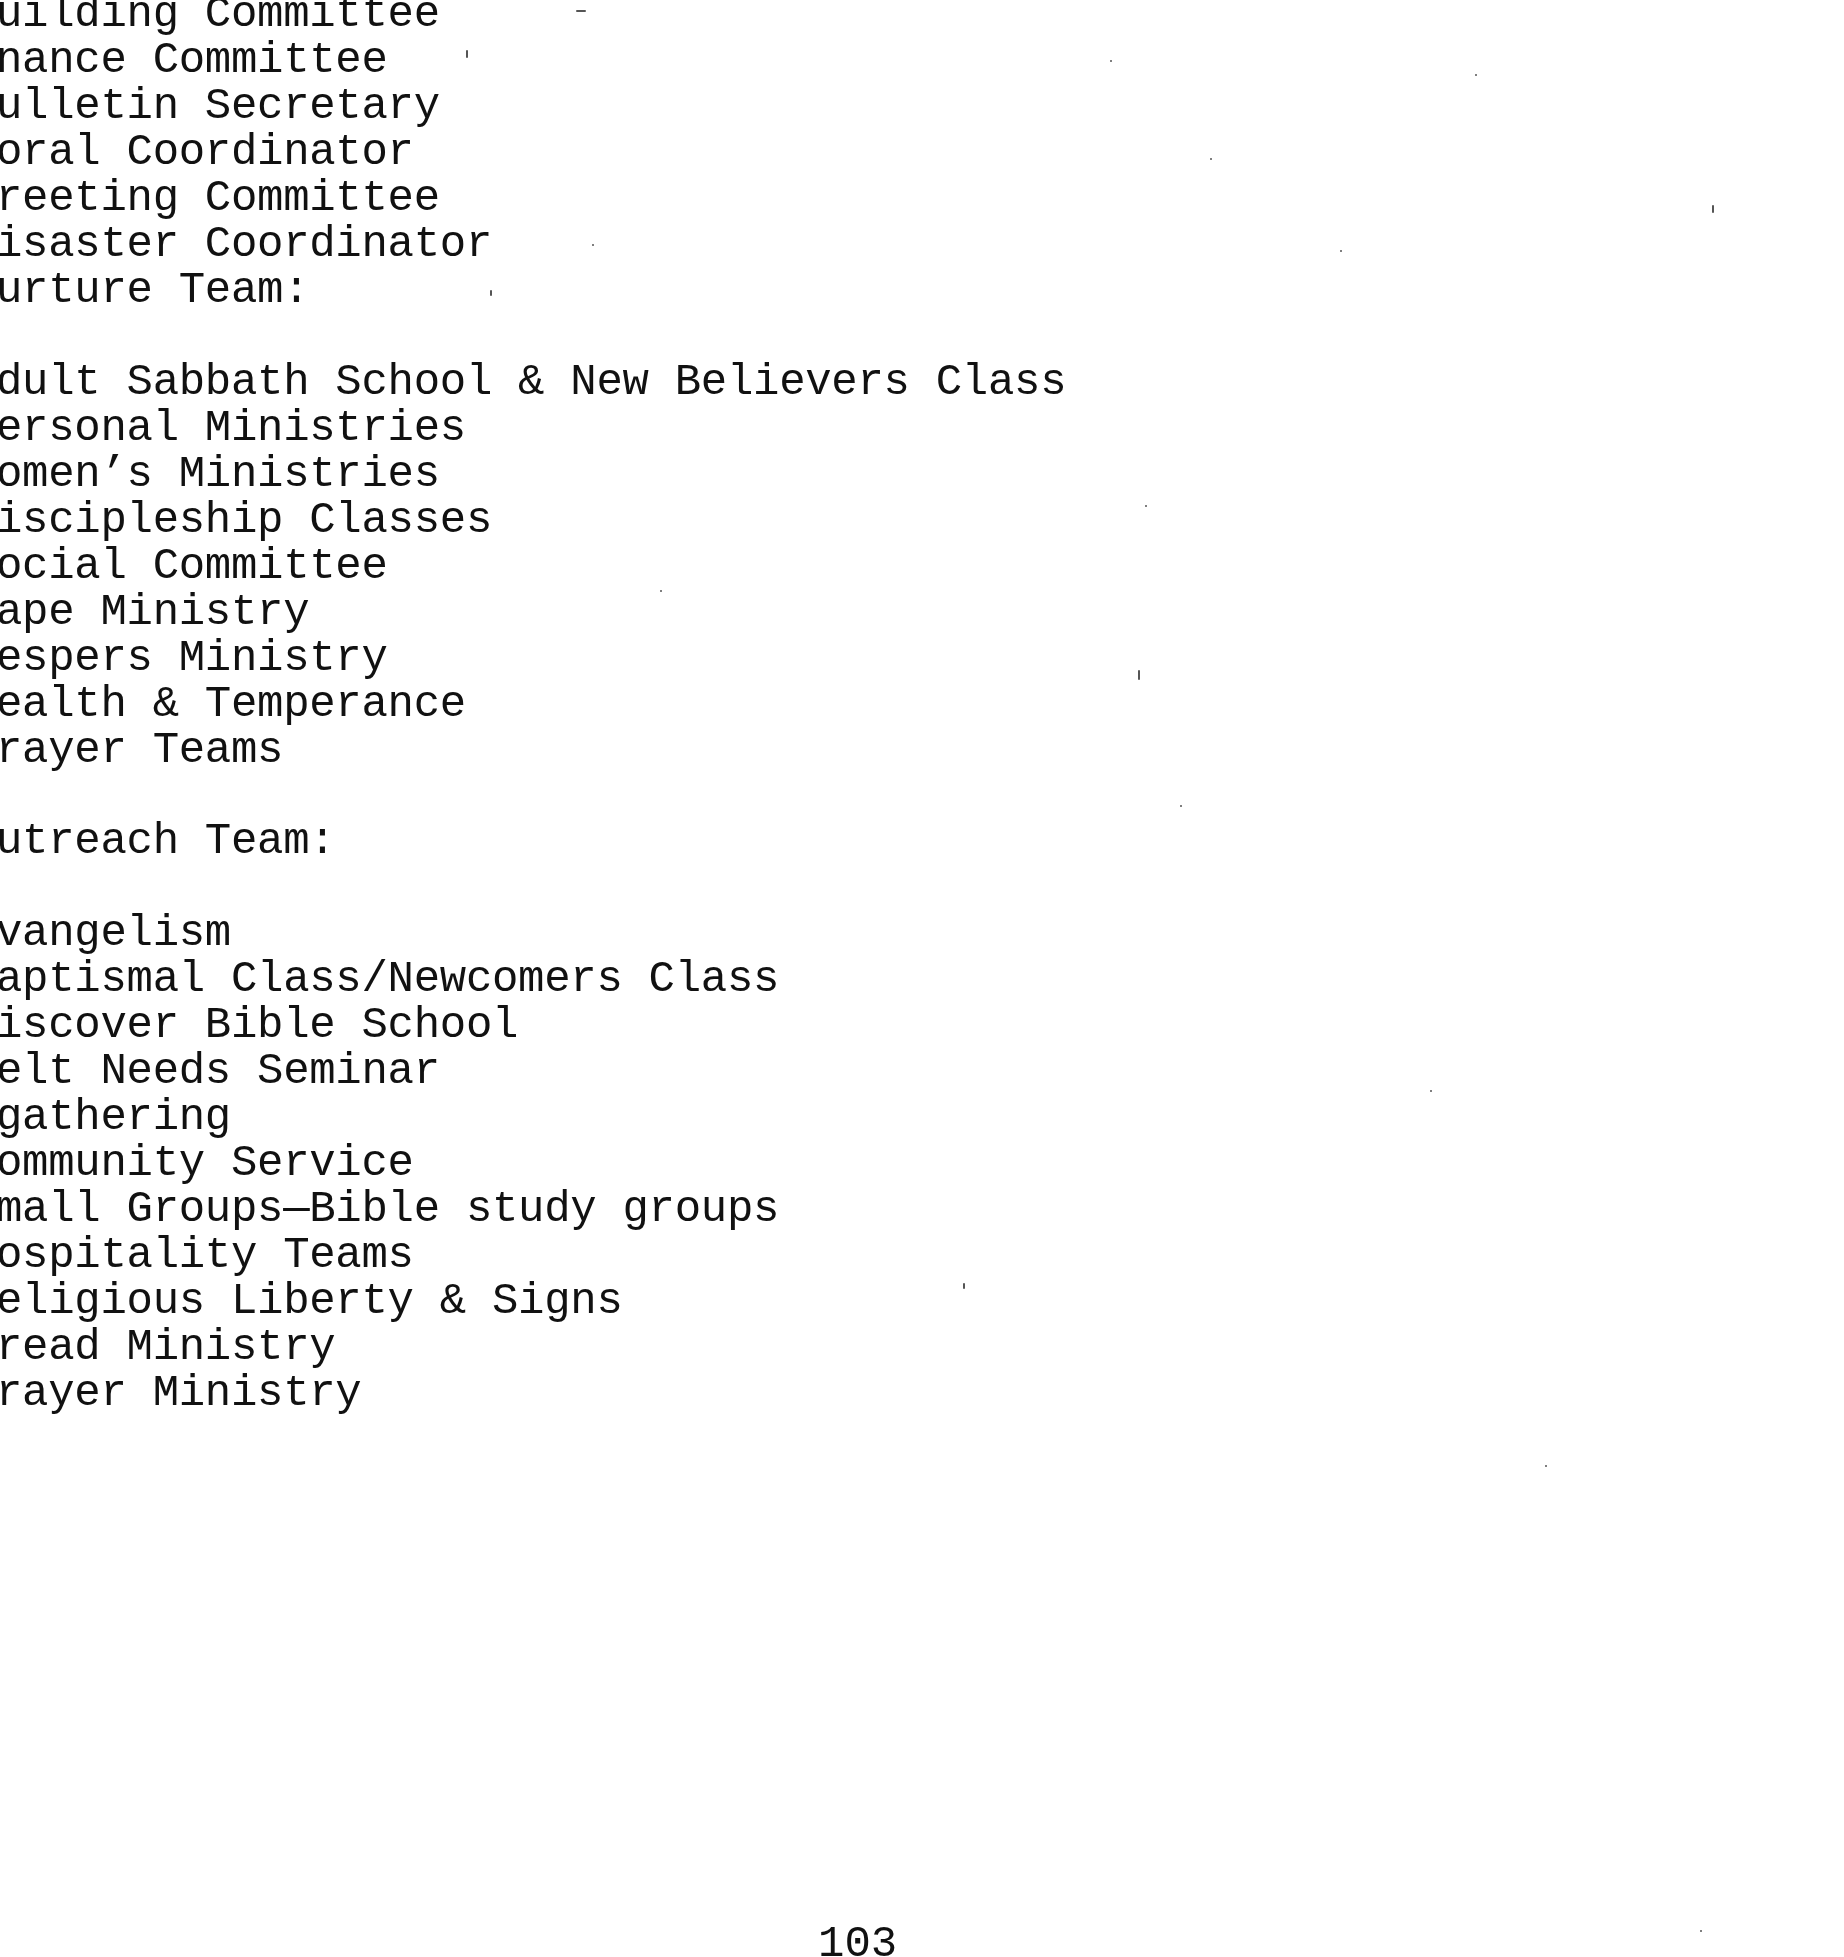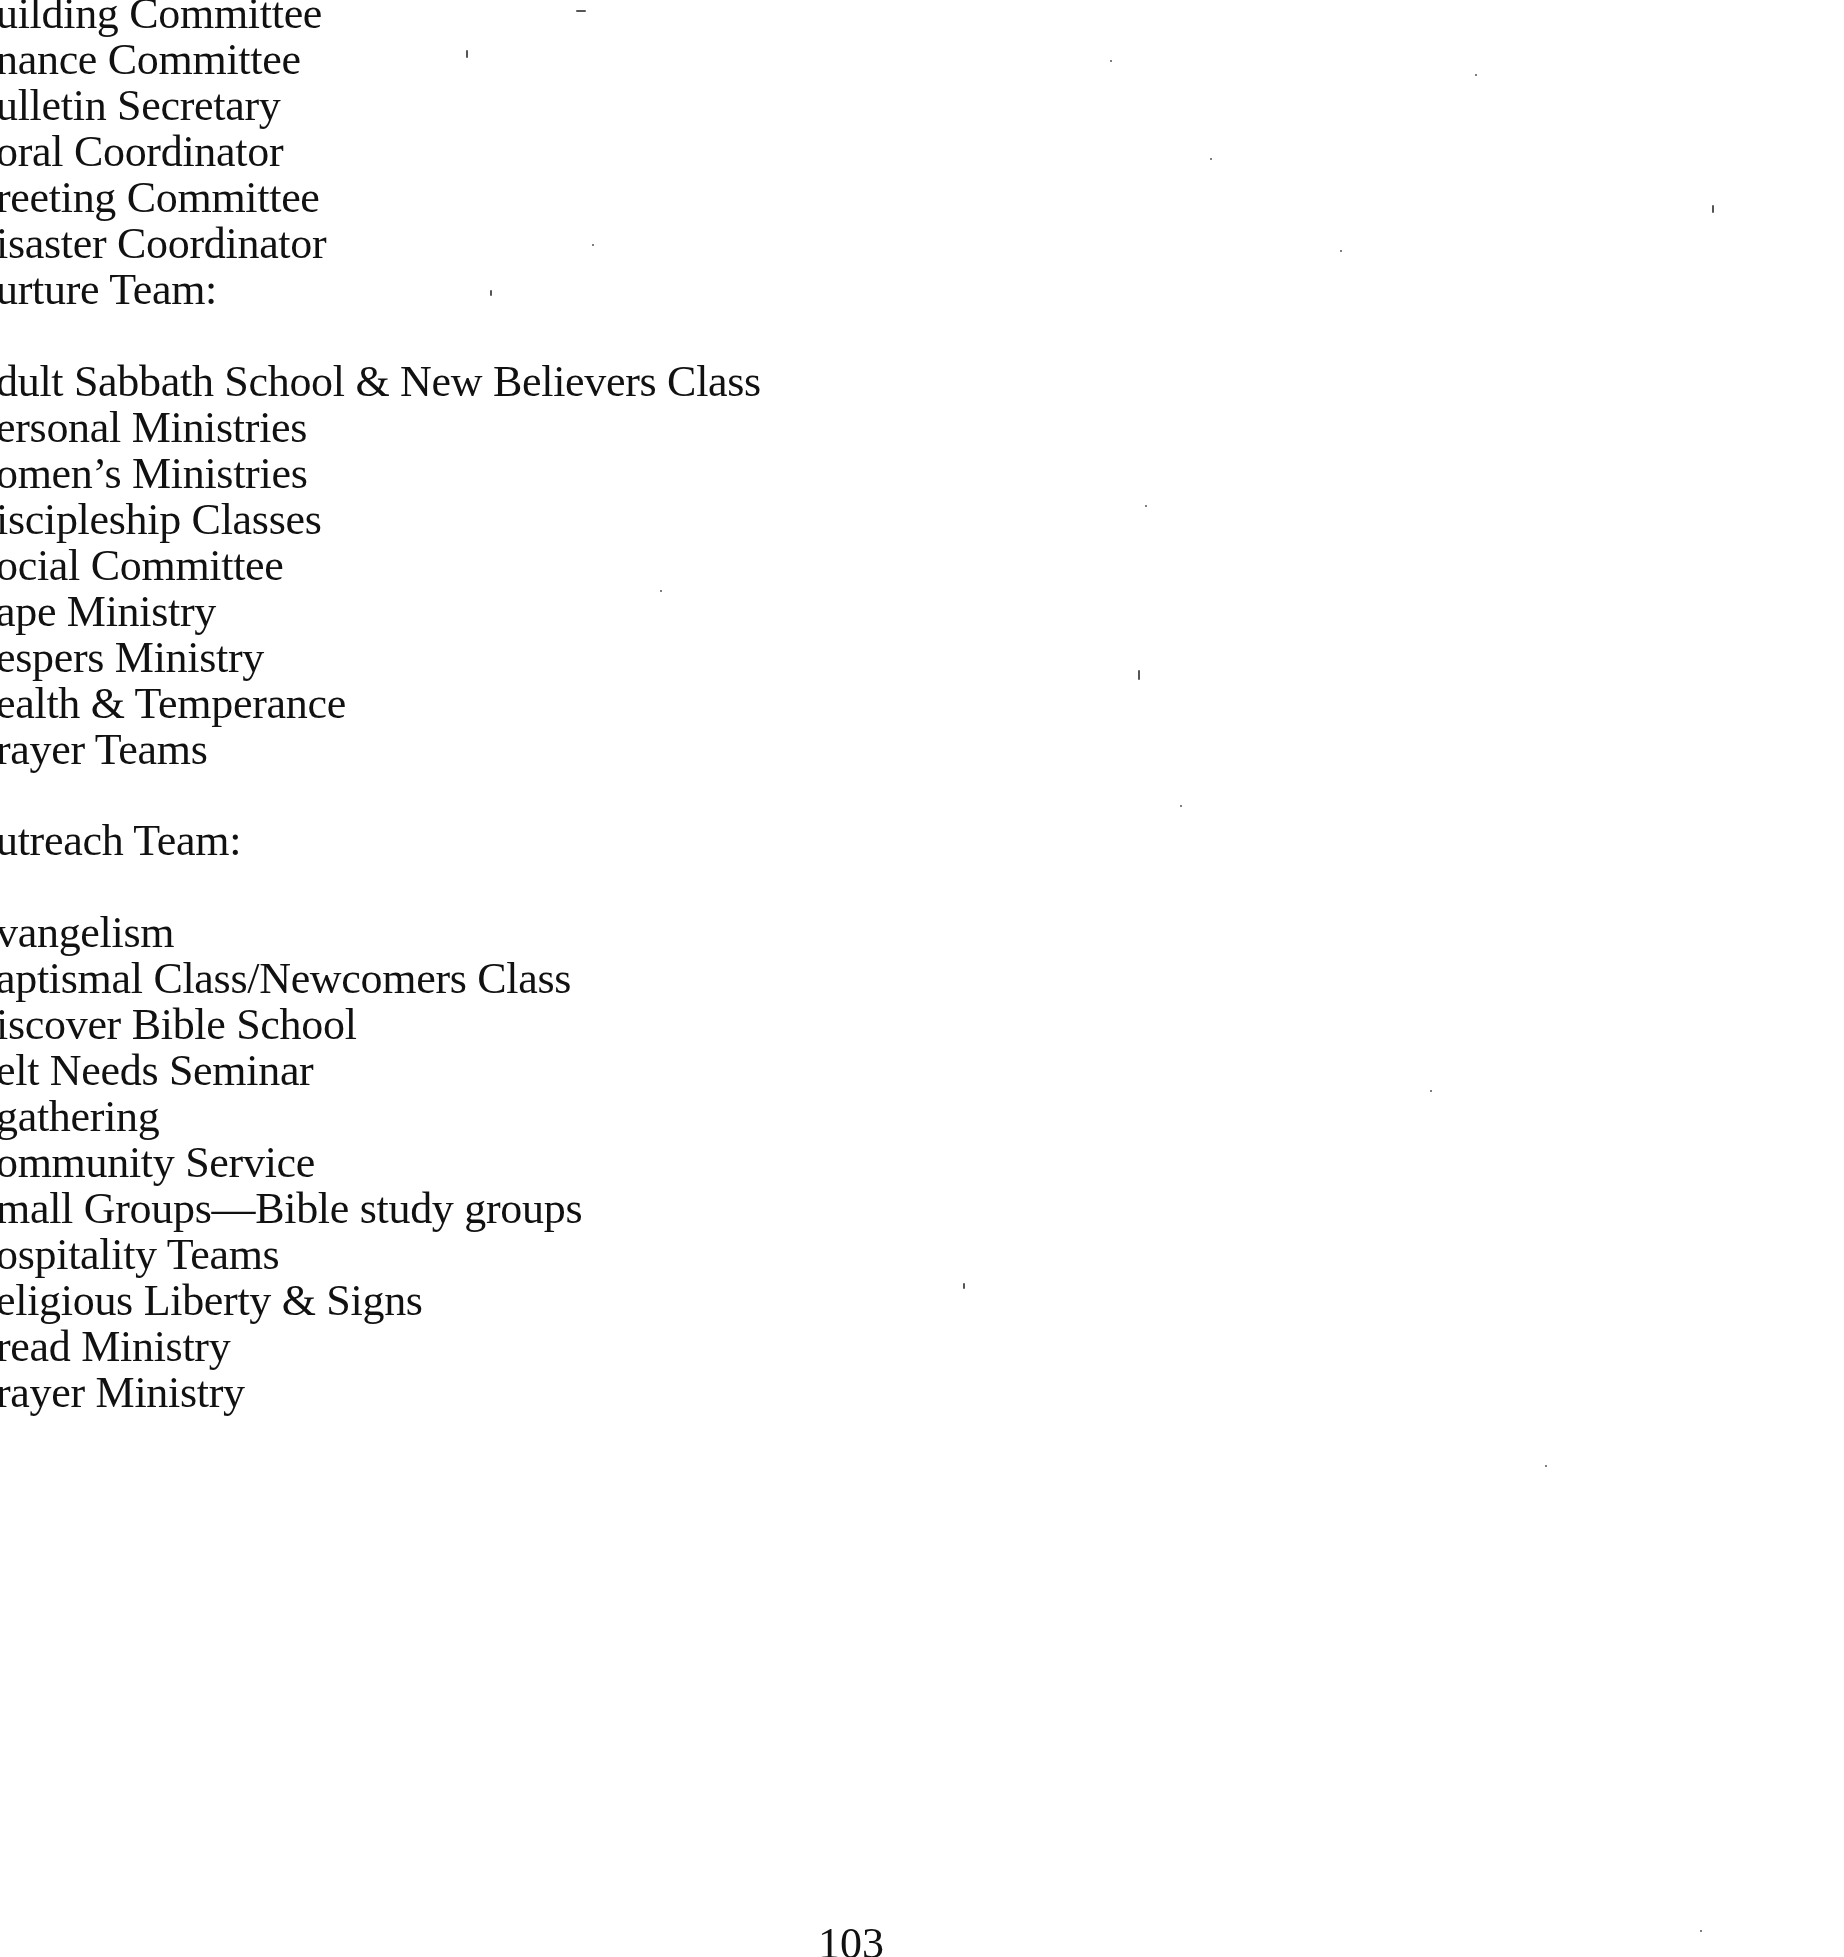--- a/index.html
+++ b/index.html
@@ -8,21 +8,21 @@
       height: 1957px;
       background: #ffffff;
       position: relative;
       overflow: hidden;
       font-family: "Liberation Serif", "DejaVu Serif", serif;
       color: #111111;
     }
     .page {
       position: absolute;
       left: 0; top: 0;
-      width: 1525px; height: 1957px;
+      width: 1525px; height: 1957px; font-family: Liberation Mono, monospace;
     }
     .line {
       position: absolute;
       left: -4px;
       font-size: 44px;
       line-height: 52px;
       white-space: nowrap;
       letter-spacing: -0.3px;
     }
     .page-number {

